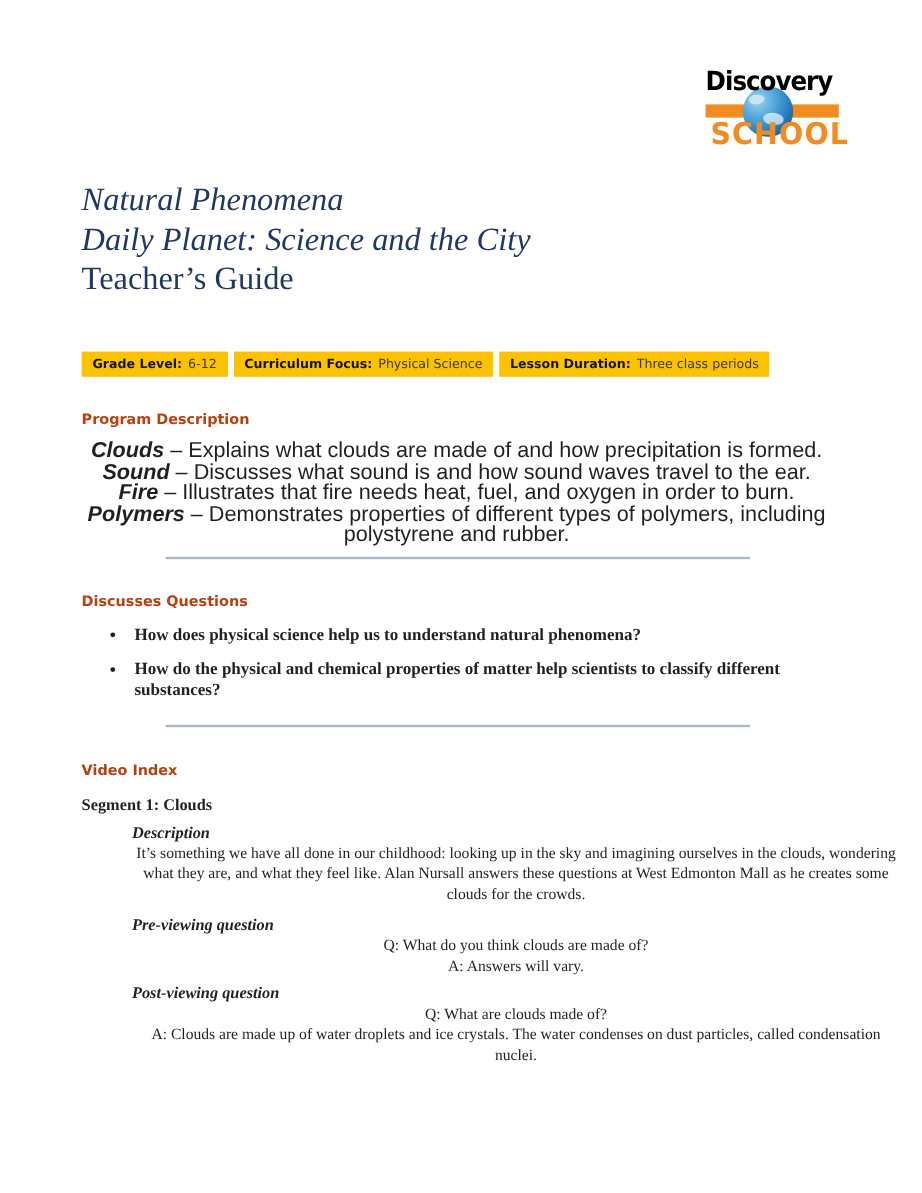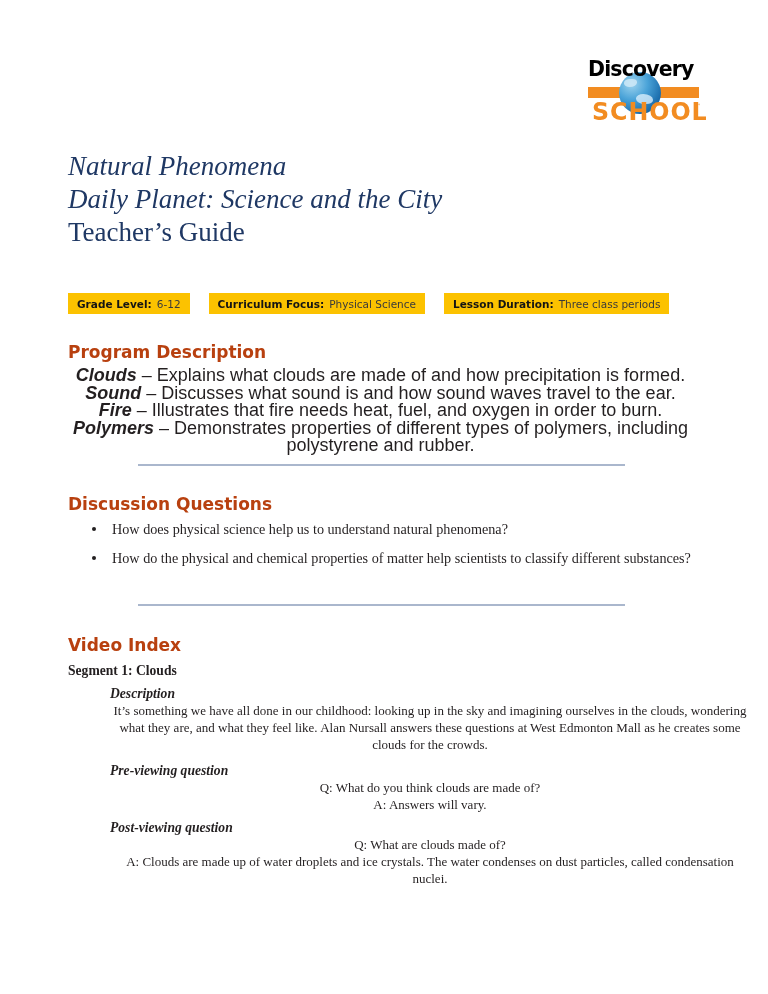--- a/index.html
+++ b/index.html
@@ -125,21 +125,21 @@
   }
   .title-line.italic { font-style: italic; }
   .title-line.roman  { font-style: normal; }
 
   
   .info-bar {
     position: absolute;
     top: 293px;
     left: 68px;
     display: flex;
-    gap: 19px;
+    gap: 5px;
   }
   .info-box {
     background: #FCC200;
     height: 21px;
     display: flex;
     align-items: center;
     padding: 0 9px;
     box-sizing: border-box;
     font-family: "DejaVu Sans", sans-serif;
     font-size: 10.5px;
@@ -151,21 +151,21 @@
     margin-right: 5px;
   }
   .info-value {
     color: #3a3a3a;
   }
 
   
   .section-heading {
     font-family: "DejaVu Sans", sans-serif;
     font-weight: bold;
-    font-size: 17px;
+    font-size: 12px;
     color: #B8400F;
     margin: 0;
     line-height: 1.1;
   }
 
   
   .body-text {
     font-family: Liberation Sans, sans-serif;
     font-size: 18px;
     line-height: 17.5px;
@@ -191,20 +191,21 @@
     list-style: none;
   }
   .bullet-item {
     position: relative;
     padding-left: 44px;
     margin-bottom: 11px;
     font-family: "Liberation Serif", "DejaVu Serif", serif;
     font-size: 14.2px;
     line-height: 17.5px;
     color: #231f20;
+    font-weight: bold;
   }
   .bullet-item .dot {
     position: absolute;
     left: 24px;
     top: 6px;
     width: 4px;
     height: 4px;
     border-radius: 50%;
     background: #231f20;
   }
@@ -283,21 +284,21 @@
       <span class="info-value">Three class periods</span>
     </div>
   </div>
 
   <h2 class="section-heading" id="program-description-heading">Program Description</h2>
 
   <p class="body-text" id="program-description-body"><span class="bi">Clouds</span><span> – Explains what clouds are made of and how precipitation is formed. </span><span class="bi">Sound</span><span> – Discusses what sound is and how sound waves travel to the ear. </span><span class="bi">Fire</span><span> – Illustrates that fire needs heat, fuel, and oxygen in order to burn. </span><span class="bi">Polymers</span><span> – Demonstrates properties of different types of polymers, including polystyrene and rubber.</span></p>
 
   <div class="divider" id="divider-1"></div>
 
-  <h2 class="section-heading" id="discussion-heading">Discussion Questions</h2>
+  <h2 class="section-heading" id="discussion-heading">Discusses Questions</h2>
 
   <ul class="bullet-list" id="discussion-list">
     <li class="bullet-item">
       <span class="dot"></span>
       <span>How does physical science help us to understand natural phenomena?</span>
     </li>
     <li class="bullet-item">
       <span class="dot"></span>
       <span>How do the physical and chemical properties of matter help scientists to classify different substances?</span>
     </li>

